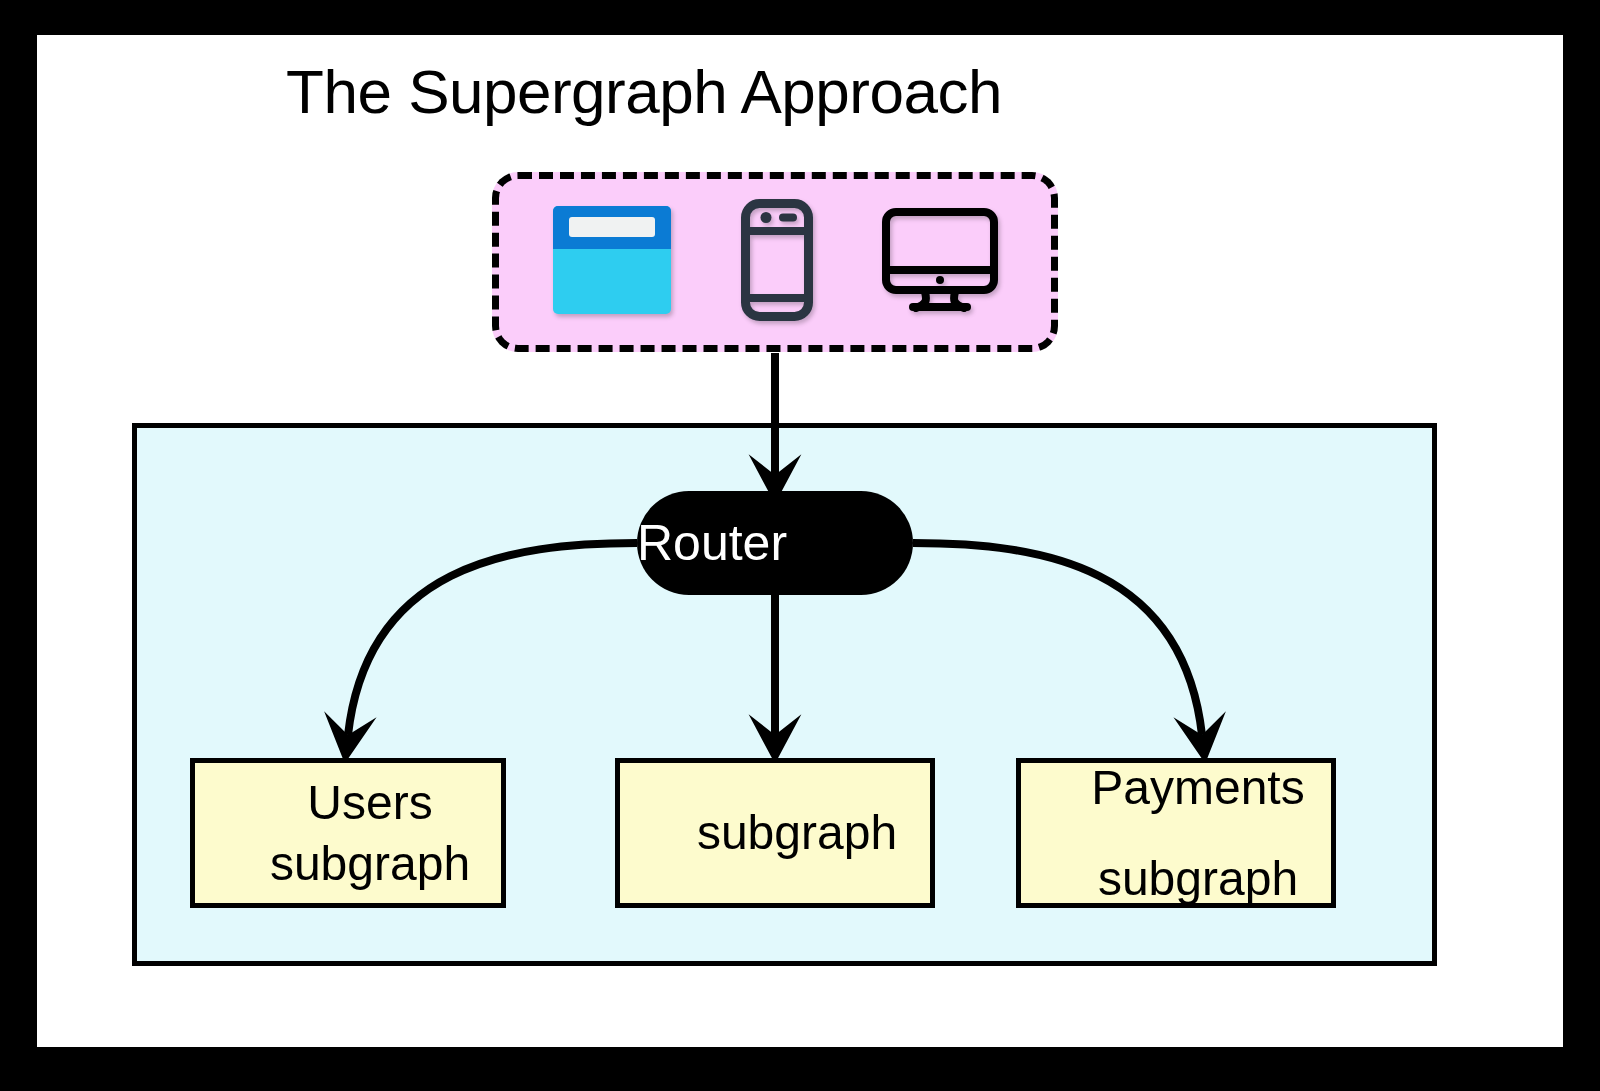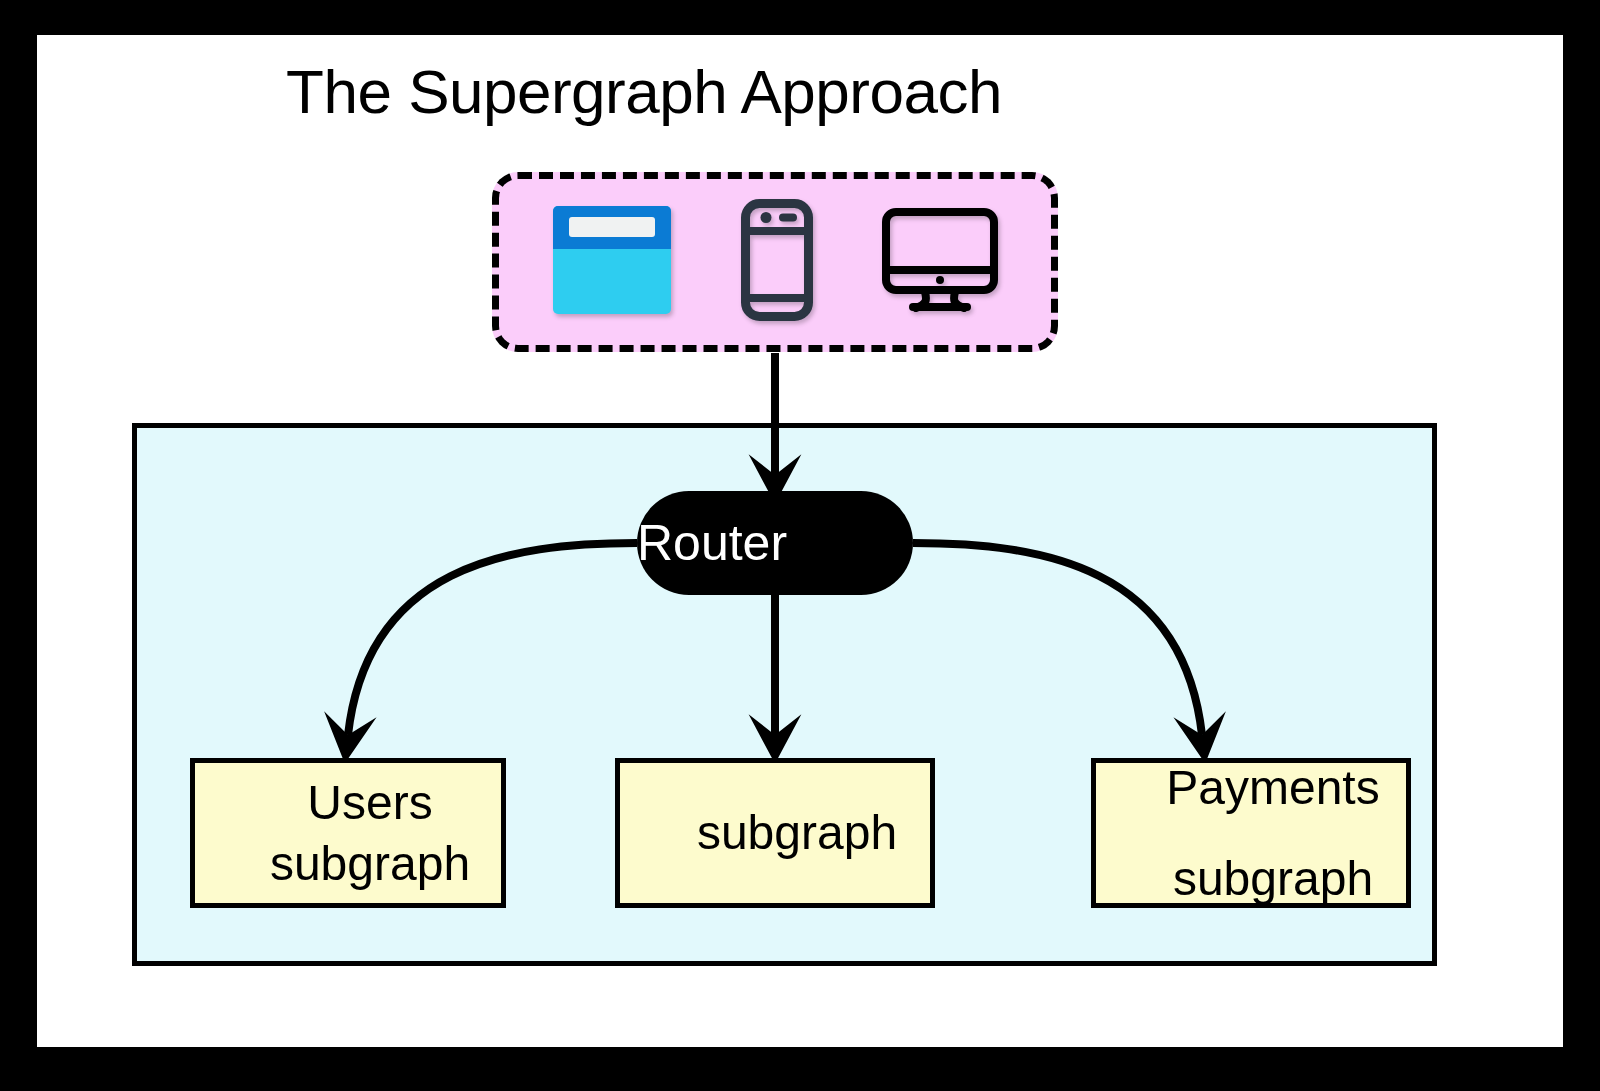--- a/index.html
+++ b/index.html
@@ -113,21 +113,21 @@
     font-size: 48px;
     line-height: 1.28;
     color: #000000;
     font-family: Liberation Sans, sans-serif;
     text-align: center;
     white-space: nowrap;
     padding-left: 44px;
   }
   #subgraph-users    { left: 153px; }
   #subgraph-products { left: 578px; width: 320px; }
-  #subgraph-payments { left: 1054px; width: 320px; gap: 30px; }
+  #subgraph-payments { left: 979px; width: 320px; gap: 30px; }
 
   
   #arrows {
     position: absolute;
     left: 0; top: 0;
     width: 1526px;
     height: 1012px;
     pointer-events: none;
   }
 </style>

